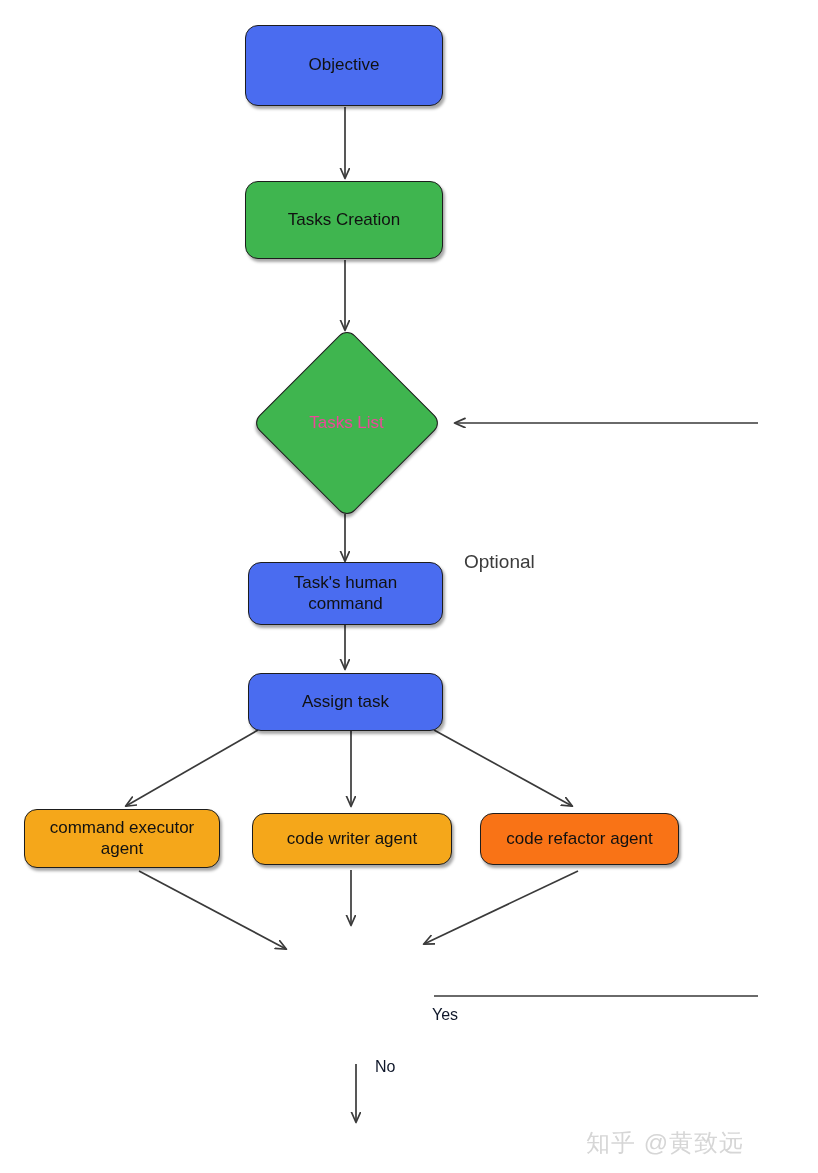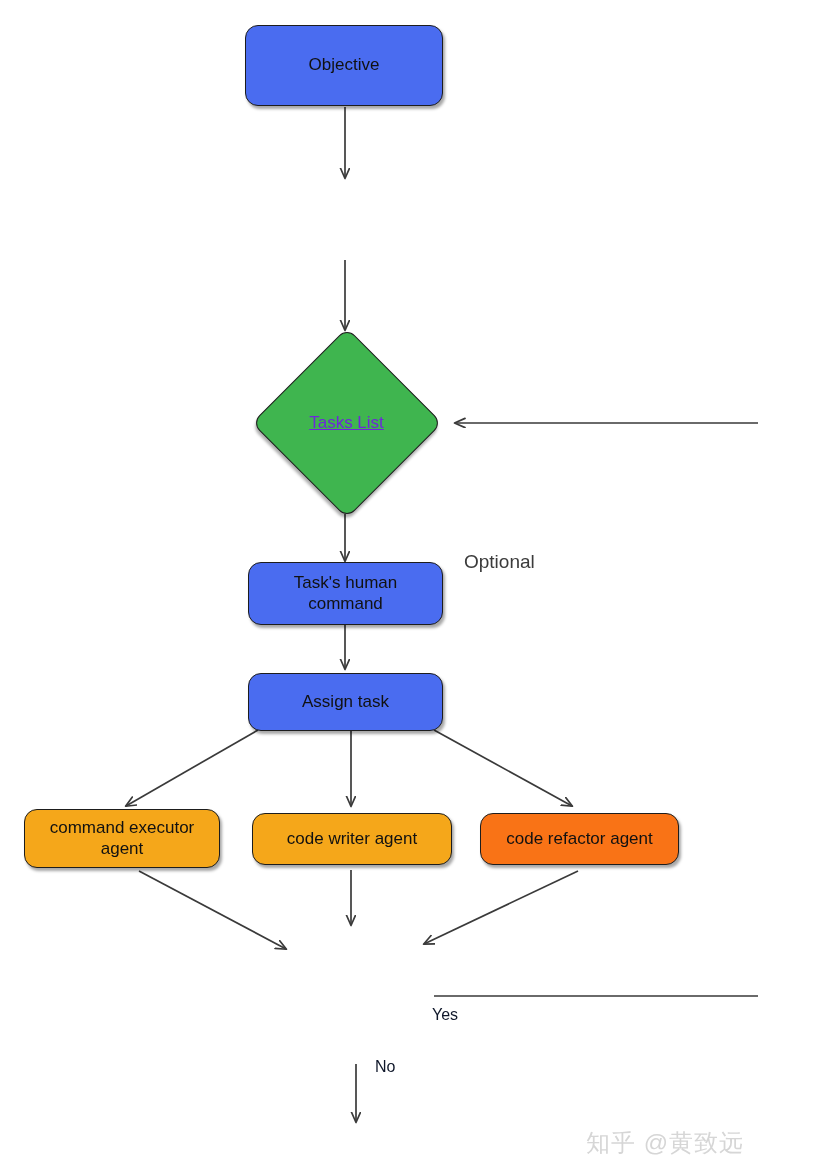--- a/index.html
+++ b/index.html
@@ -58,24 +58,23 @@
     position: absolute;
     left: 0;
     top: 0;
     width: 100%;
     height: 100%;
     display: flex;
     align-items: center;
     justify-content: center;
     text-align: center;
     font-size: 17px;
-    color: #6d28d9;
+    color: #ec4899;
     line-height: 1.25;
     white-space: pre-line;
-    text-decoration: underline;
   }
   .free-label {
     position: absolute;
     color: #3b3b3b;
     font-size: 19px;
     white-space: nowrap;
     z-index: 4;
   }
   .small-label {
     position: absolute;
@@ -130,20 +129,21 @@
       <path d="M578,871 L424,944"></path>
 
       <path d="M356,1064 L356,1122"></path>
 
       <path d="M434,996 L788,996 L788,423 L455,423"></path>
     </g>
   </svg>
 
   <div class="node rectnode" style="left:245px; top:25px; width:198px; height:81px; background:#4a6cf0;">Objective</div>
 
+  <div class="node rectnode" style="left:245px; top:181px; width:198px; height:78px; background:#3fb54f;">Tasks Creation</div>
 
   <div class="diamond-wrap" style="left:245px; top:332px; width:203px; height:181px;">
     <div class="diamond-shape" style="width:133px; height:133px; background:#3fb54f;"></div>
     <div class="diamond-label">Tasks List</div>
   </div>
 
   <div class="node rectnode" style="left:248px; top:562px; width:195px; height:63px; background:#4a6cf0;">
     <span style="white-space:pre-line;">Task's human
 command</span>
   </div>

